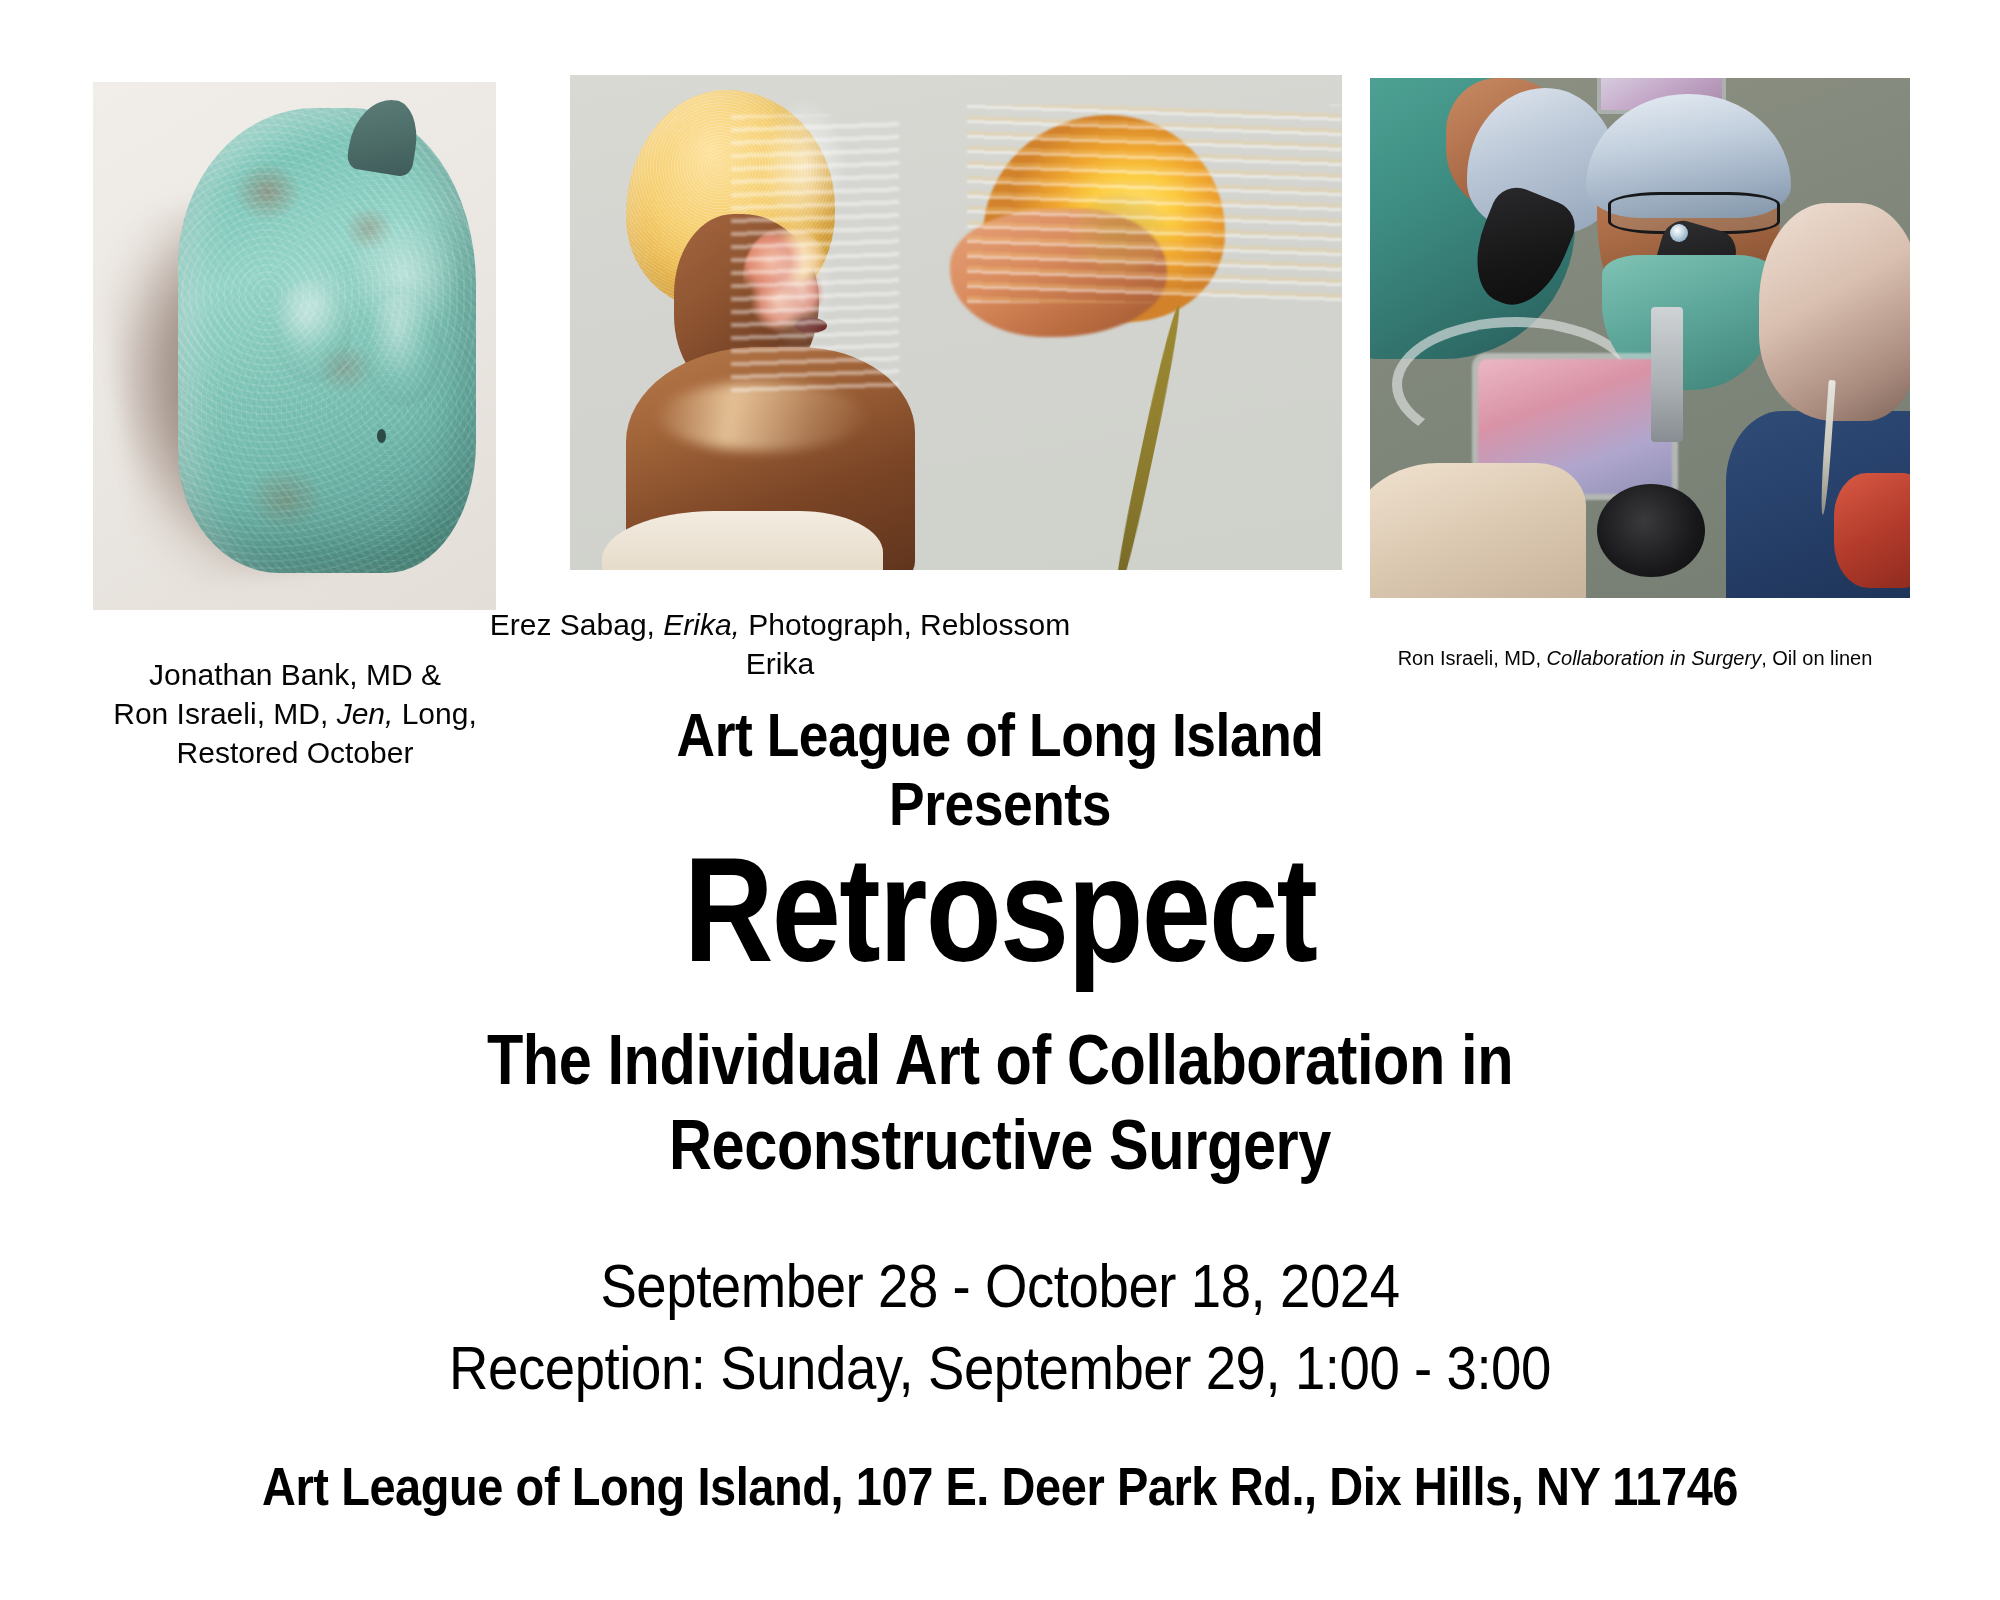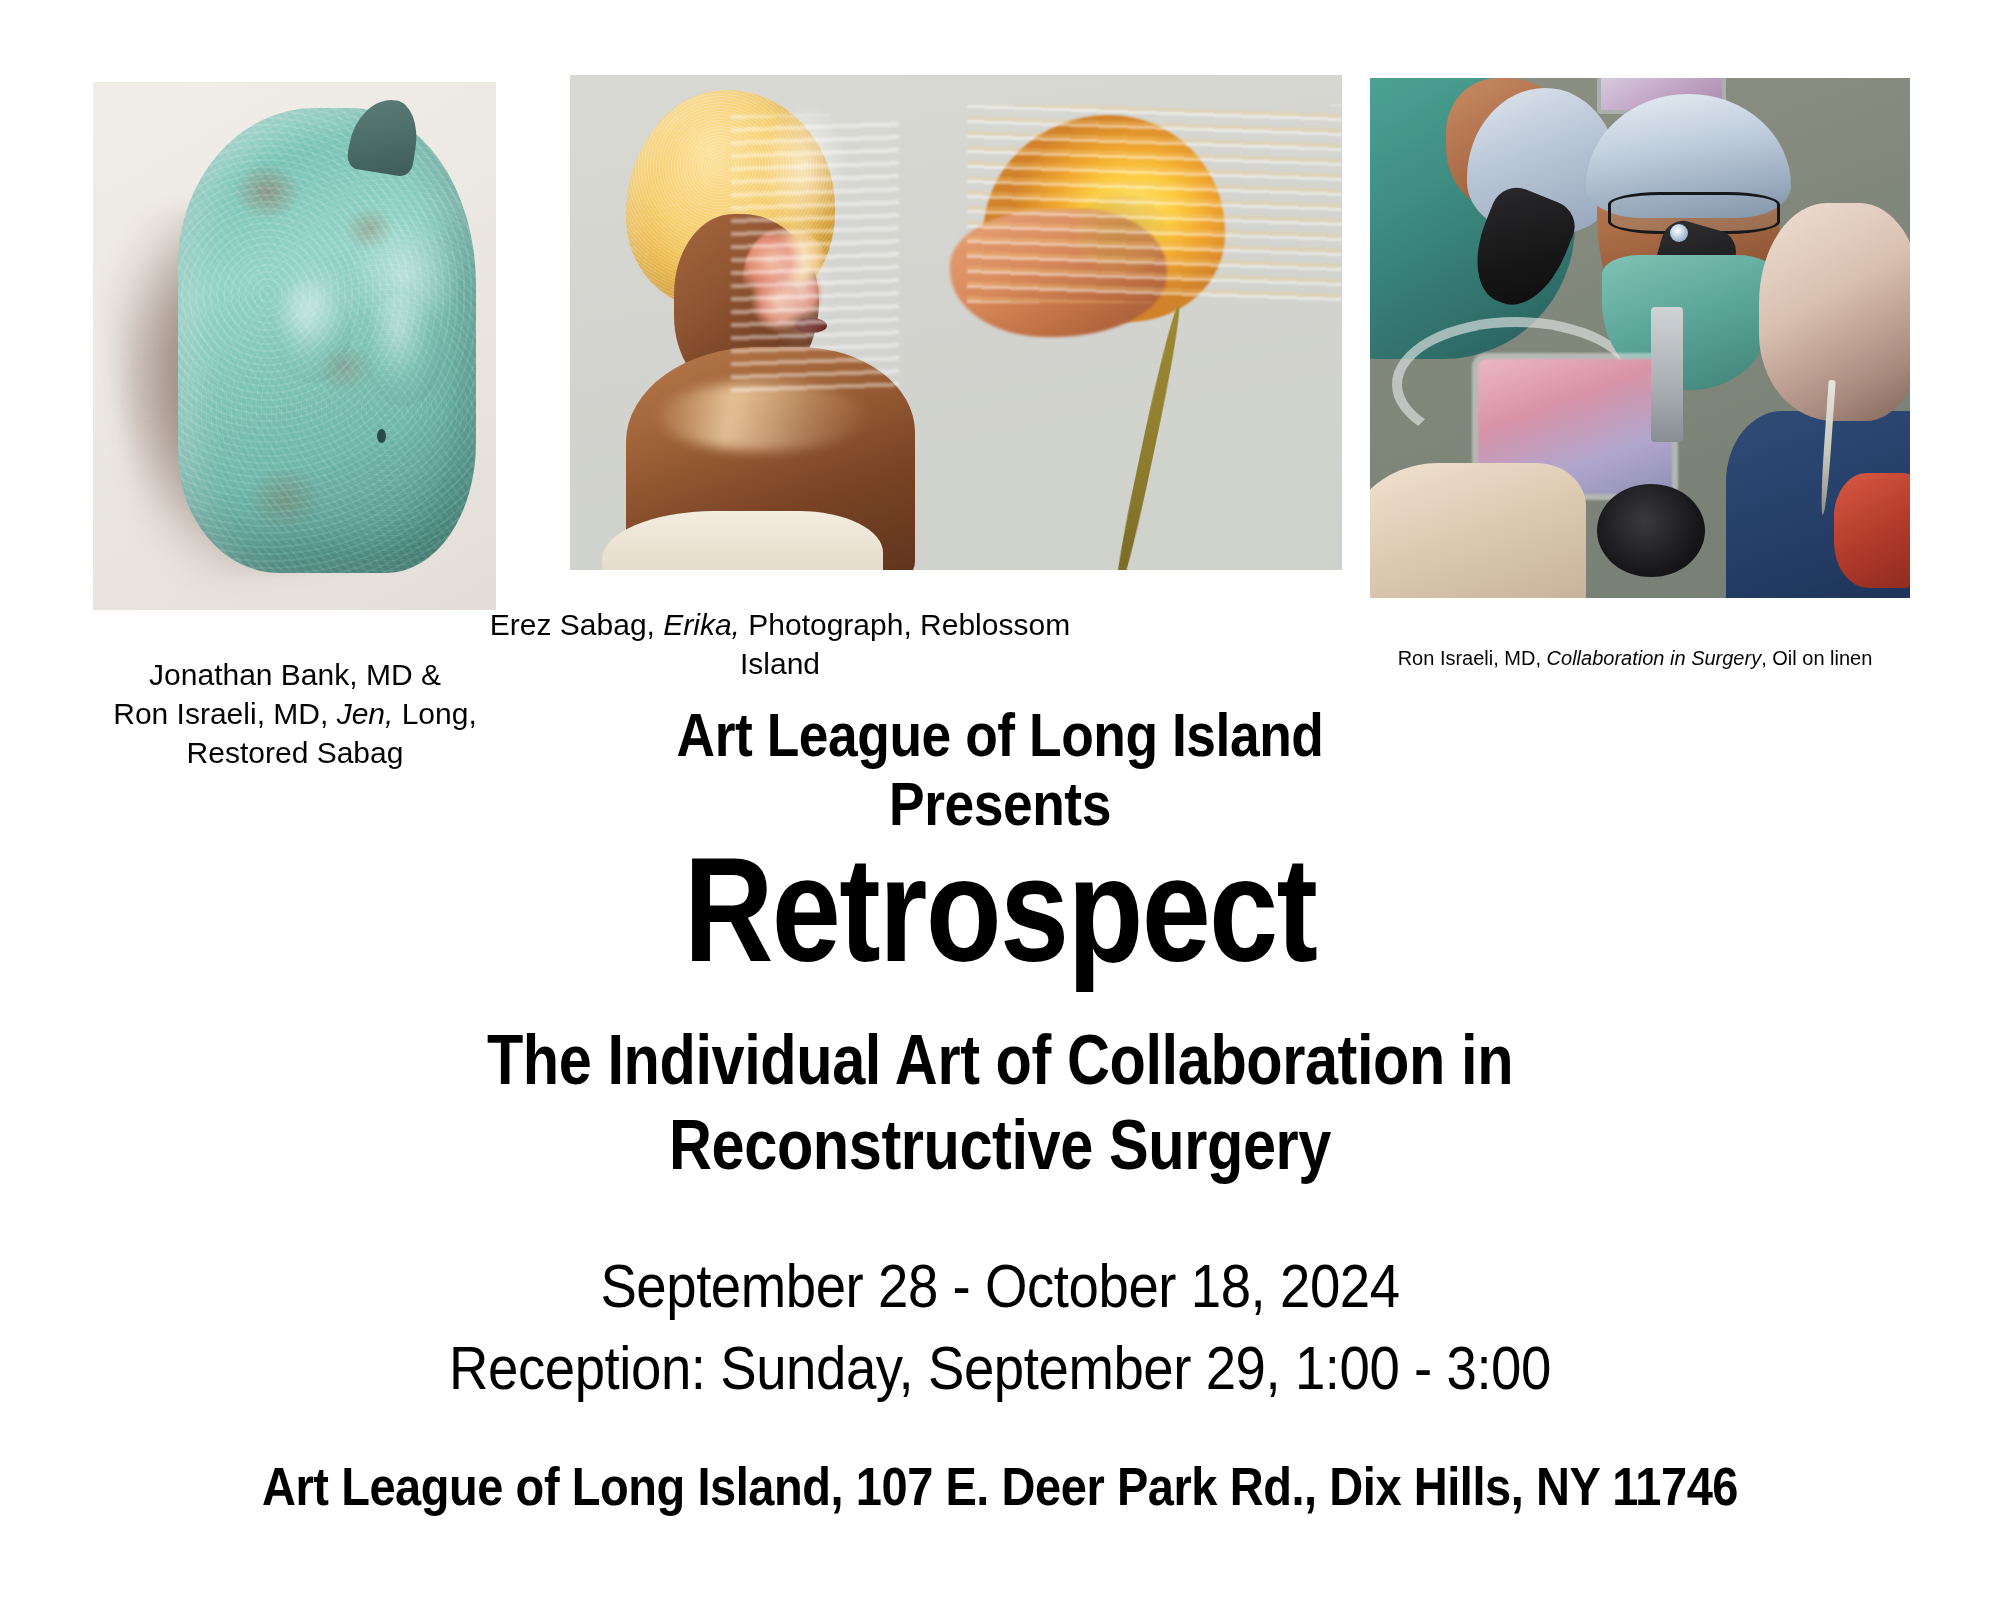--- a/index.html
+++ b/index.html
@@ -486,25 +486,25 @@
     <div class="op-drape-bottom"></div>
     <div class="op-blue-drape"></div>
     <div class="op-red-wound"></div>
     <div class="op-glove"></div>
     <div class="op-scalpel"></div>
   </div>
 
   <div class="caption" id="caption-left">
     <span>Jonathan Bank, MD &amp;</span><br>
     <span>Ron Israeli, MD, </span><em>Jen,</em><span> Long,</span><br>
-    <span>Restored Sabag</span>
+    <span>Restored October</span>
   </div>
 
   <div class="caption" id="caption-center">
-    <span>Erez Sabag, </span><em>Erika,</em><span> Photograph, Reblossom Island</span>
+    <span>Erez Sabag, </span><em>Erika,</em><span> Photograph, Reblossom Erika</span>
   </div>
 
   <div class="caption" id="caption-right">
     <span>Ron Israeli, MD, </span><em>Collaboration in Surgery</em><span>, Oil on linen</span>
   </div>
 
   <div class="txt" id="presenter">
     <div>Art League of Long Island</div>
     <div>Presents</div>
   </div>

